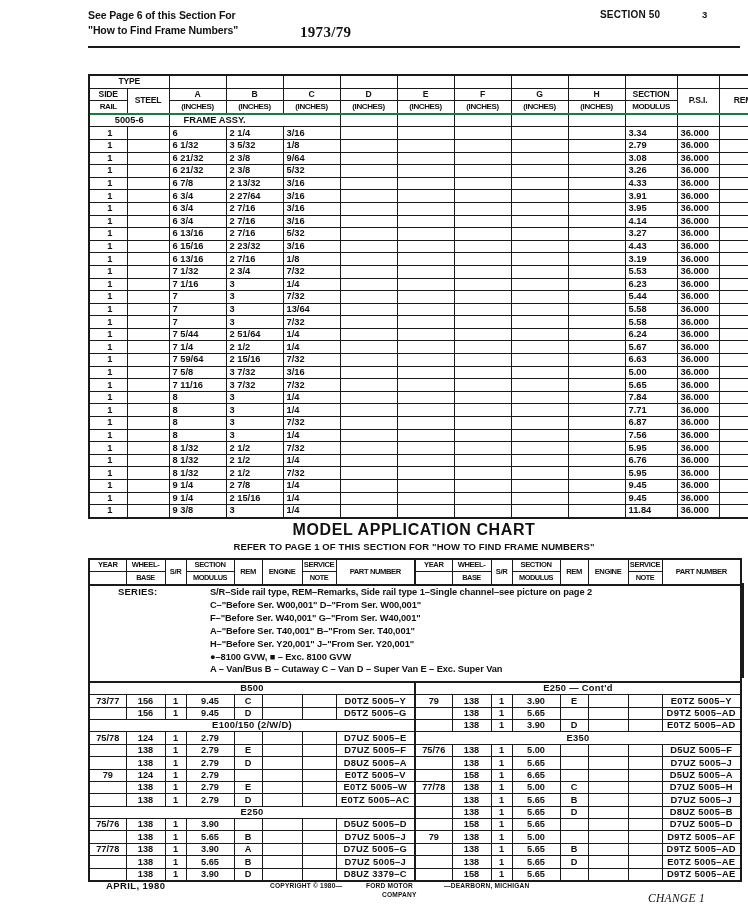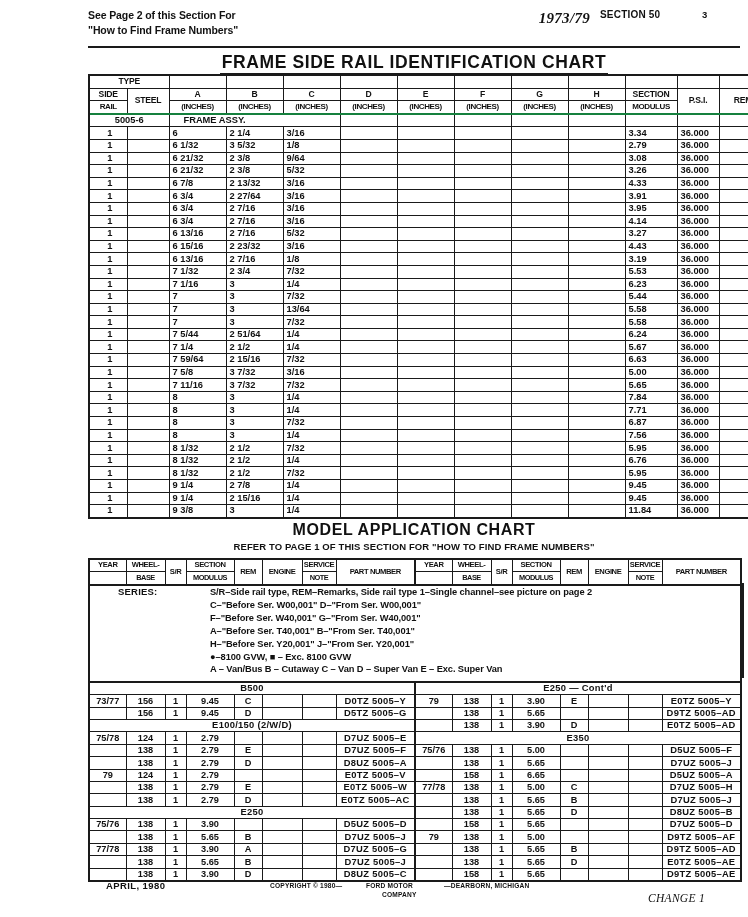--- a/index.html
+++ b/index.html
@@ -7,21 +7,21 @@
     width:748px;height:917px;
     font-family:"Liberation Sans", sans-serif;
     color:#111;
     -webkit-font-smoothing:none;
   }
   .page{position:relative;width:748px;height:917px;overflow:hidden;}
 
   
   .hdr{position:absolute;left:0;top:0;width:748px;height:48px;}
   .hdr-left{position:absolute;left:88px;top:8px;width:230px;font-size:10.5px;font-weight:bold;line-height:15px;letter-spacing:-0.1px;}
-  .hdr-center{position:absolute;left:300px;top:10px;width:290px;text-align:right;font-family:"Liberation Serif",serif;font-style:italic;font-weight:bold;}
+  .hdr-center{position:absolute;left:300px;top:24px;width:290px;text-align:left;font-family:"Liberation Serif",serif;font-weight:bold;}
   .hdr-center .l1{font-size:15px;letter-spacing:0.3px;}
   .hdr-center .l2{font-size:16.5px;letter-spacing:0.3px;margin-top:1px;}
   .hdr-right{position:absolute;left:600px;top:9px;font-size:10px;font-weight:bold;letter-spacing:0.2px;}
   .hdr-pg{position:absolute;left:702px;top:9px;font-size:9.5px;font-weight:bold;}
   .rule-top{position:absolute;left:88px;top:46px;width:652px;height:2px;background:#1a1a1a;}
 
   
   .title1{position:absolute;left:88px;top:52px;width:652px;text-align:center;font-size:17.5px;font-weight:bold;letter-spacing:0.6px;}
   .title1 span{border-bottom:2px solid #1a1a1a;padding:0 2px 1px 2px;}
   .title2{position:absolute;left:88px;top:521px;width:652px;text-align:center;font-size:16px;font-weight:bold;letter-spacing:0.6px;}
@@ -73,34 +73,31 @@
   .foot .cp3{position:absolute;left:444px;top:2px;font-size:6.6px;letter-spacing:0.2px;}
   .foot .chg{position:absolute;left:648px;top:12px;font-size:11.5px;font-family:"Liberation Serif",serif;font-style:italic;font-weight:normal;letter-spacing:0.3px;}
 </style>
 </head>
 <body>
 
 <div class="page">
 
   <div class="hdr">
     <div class="hdr-left">
-      <div>See Page 2 of this Section For</div>
+      <div>See Page 6 of this Section For</div>
       <div>"How to Find Frame Numbers"</div>
     </div>
     <div class="hdr-center">
       <div class="l1">1973/79</div>
     </div>
     <div class="hdr-right">SECTION 50</div>
     <div class="hdr-pg">3</div>
   </div>
   <div class="rule-top"></div>
 
-  <div class="title1">
-    <span>FRAME SIDE RAIL IDENTIFICATION CHART</span>
-  </div>
 
   <table class="t1" id="t1">
     <colgroup>
       <col style="width:38px">
         <col style="width:42px">
       <col style="width:57px">
         <col style="width:57px">
         <col style="width:57px">
         <col style="width:57px">
       <col style="width:57px">
@@ -925,21 +922,21 @@
           <td class="pn rgt">E0TZ 5005–AE</td>
         </tr>
         <tr class="botB">
           <td class="c lft"></td>
           <td class="c">138</td>
           <td class="c">1</td>
           <td class="c">3.90</td>
           <td class="c">D</td>
           <td class="c"></td>
           <td class="c"></td>
-          <td class="pn" style="border-right:none">D8UZ 5005–C</td>
+          <td class="pn" style="border-right:none">D8UZ 3379–C</td>
           <td class="c midsep"></td>
           <td class="c">158</td>
           <td class="c">1</td>
           <td class="c">5.65</td>
           <td class="c"></td>
           <td class="c"></td>
           <td class="c"></td>
           <td class="pn rgt">D9TZ 5005–AE</td>
         </tr>
       </tbody>

